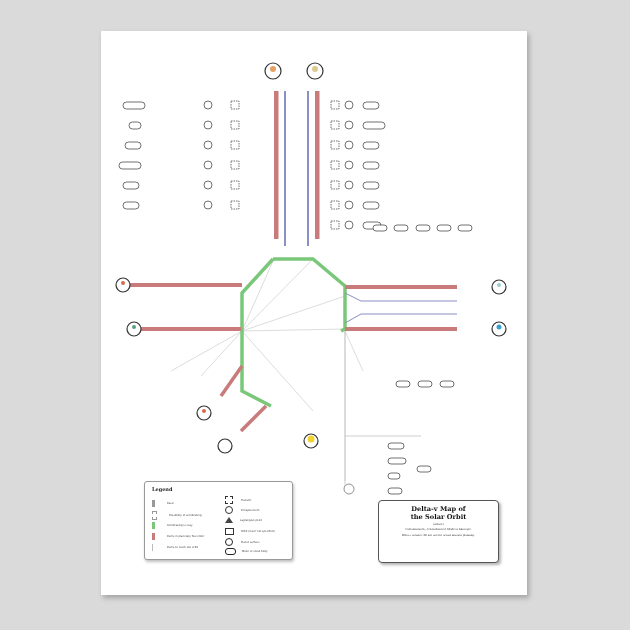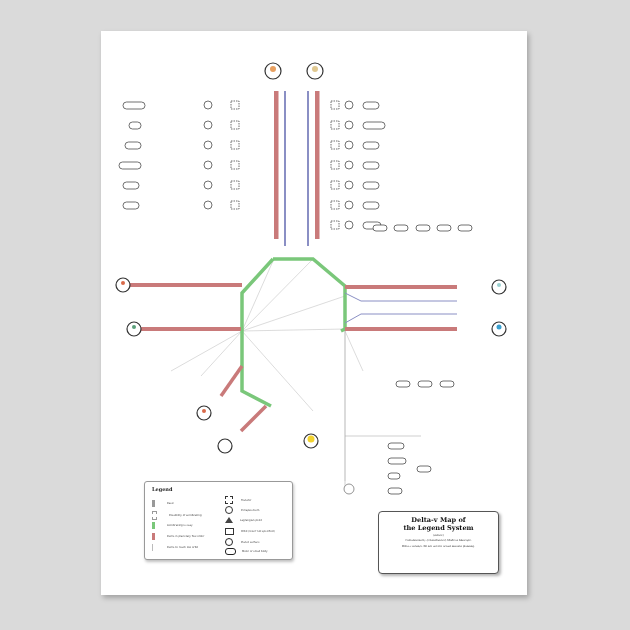--- a/index.html
+++ b/index.html
@@ -1,18 +1,18 @@
 <!DOCTYPE html>
 <html><head>
 <meta charset="utf-8">
 <style>
   html,body{margin:0;padding:0;}
   body{width:630px;height:630px;background:#dadada;position:relative;overflow:hidden;font-family:"DejaVu Serif",serif;}
   .poster{position:absolute;left:101px;top:31px;width:426px;height:564px;background:#ffffff;box-shadow:2px 3px 5px rgba(0,0,0,0.25);}
-  .title-box{position:absolute;left:277px;top:480px;width:119px;height:61px;border:1.5px solid #555;border-radius:4px;background:#fff;box-shadow:2px 2px 3px rgba(0,0,0,0.3);text-align:center;}
+  .title-box{position:absolute;left:277px;top:469px;width:119px;height:61px;border:1.5px solid #555;border-radius:4px;background:#fff;box-shadow:2px 2px 3px rgba(0,0,0,0.3);text-align:center;}
   .title-box .t{font-family:"DejaVu Serif",serif;font-weight:bold;font-size:6.6px;line-height:7.5px;margin-top:5px;color:#111;}
   .title-box .sub{font-size:2.6px;line-height:3.2px;color:#333;margin-top:2px;}
   .title-box .credits{font-size:2.6px;line-height:3.2px;color:#333;margin-top:2px;padding:0 6px;}
   .title-box .disc{font-size:2.6px;color:#333;margin-top:3px;}
   .legend-box{position:absolute;left:43px;top:450px;width:147px;height:77px;border:1px solid #999;border-radius:3px;background:#fff;box-shadow:1px 2px 3px rgba(0,0,0,0.25);}
   .legend-title{position:absolute;left:7px;top:4px;font-family:"DejaVu Serif",serif;font-weight:bold;font-size:5px;color:#222;}
   .lg-row{position:absolute;font-size:2.6px;color:#444;font-family:"DejaVu Sans",sans-serif;}
 </style>
 </head>
 <body>
@@ -162,18 +162,18 @@
     <div class="lg-row" style="left:7px;top:62px;"><span style="display:inline-block;width:1px;height:7px;background:#bbb;margin-right:14px;vertical-align:middle"></span><span>Burns to reach low orbit</span></div>
     <div class="lg-row" style="left:80px;top:14px;"><span style="display:inline-block;width:6px;height:6px;border:0.6px dashed #333;margin-right:8px;vertical-align:middle"></span><span>Transfer</span></div>
     <div class="lg-row" style="left:80px;top:24px;"><span style="display:inline-block;width:6px;height:6px;border:0.6px solid #333;border-radius:50%;margin-right:8px;vertical-align:middle"></span><span>Periapsis burn</span></div>
     <div class="lg-row" style="left:80px;top:35px;"><span style="display:inline-block;width:0;height:0;border-left:4px solid transparent;border-right:4px solid transparent;border-bottom:6px solid #444;margin-right:7px;vertical-align:middle"></span><span>Lagrangian point</span></div>
     <div class="lg-row" style="left:80px;top:46px;"><span style="display:inline-block;width:7px;height:5px;border:0.8px solid #333;margin-right:7px;vertical-align:middle"></span><span>Orbit (low if not specified)</span></div>
     <div class="lg-row" style="left:80px;top:56px;"><span style="display:inline-block;width:6px;height:6px;border:1px solid #222;border-radius:50%;margin-right:8px;vertical-align:middle"></span><span>Planet surface</span></div>
     <div class="lg-row" style="left:80px;top:66px;"><span style="display:inline-block;width:9px;height:5px;border:0.8px solid #222;border-radius:3px;margin-right:6px;vertical-align:middle"></span><span>Moon or small body</span></div>
   </div>
 
   <div class="title-box">
-    <div class="t"><span>Delta-v Map of</span><br><span>the Legend System</span></div>
+    <div class="t"><span>Delta-v Map of</span><br><span>the Solar Orbit</span></div>
     <div class="sub">(metric)</div>
     <div class="credits">Calculations by: [contributors]. Made in Inkscape.</div>
     <div class="disc">Delta-v in km/s. Do not use for actual mission planning.</div>
   </div>
 </div>
 
 </body></html>

